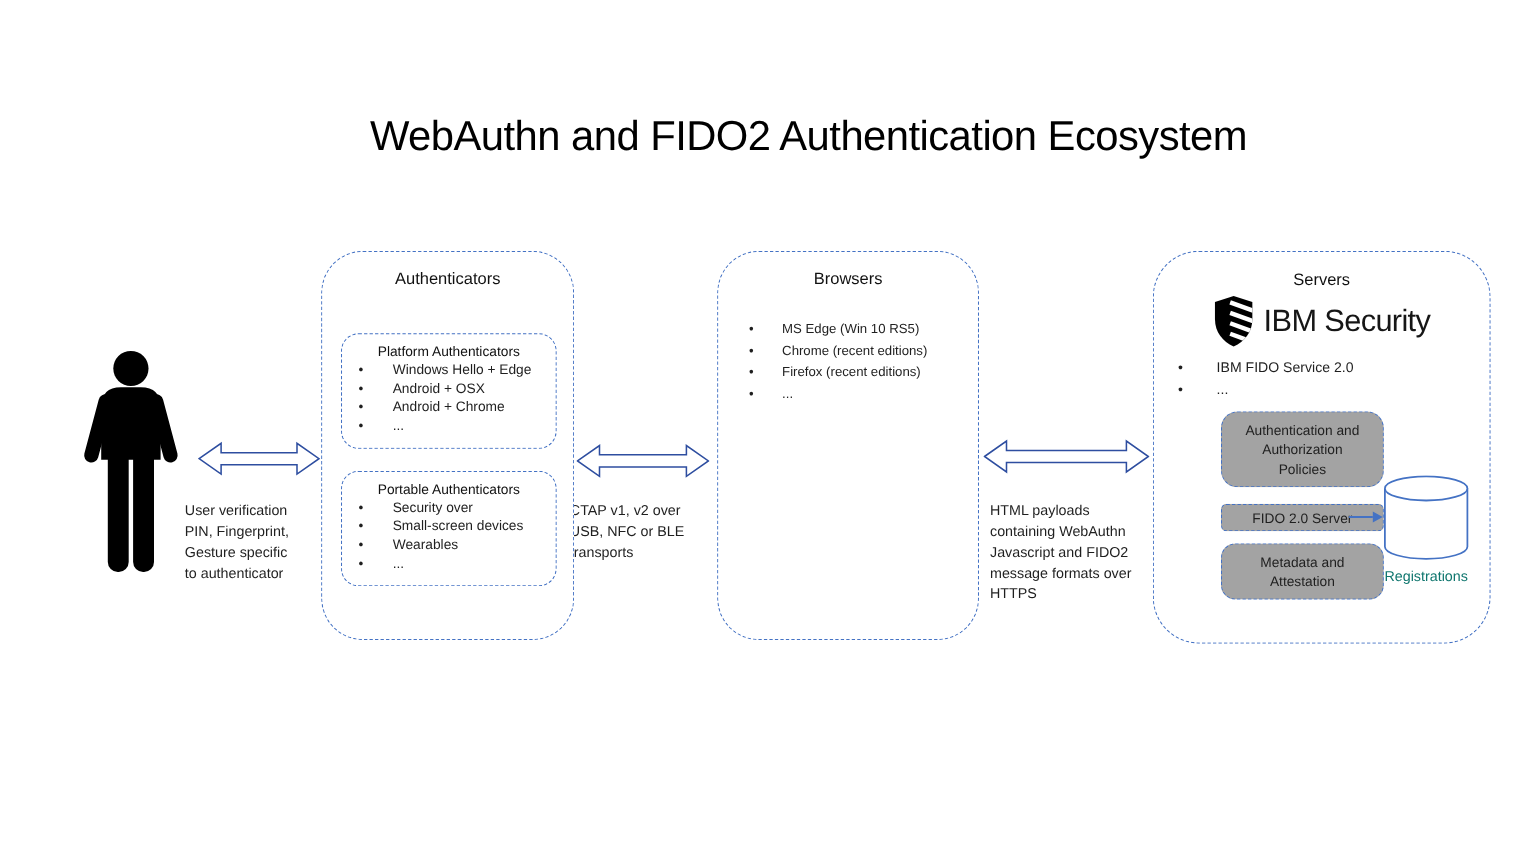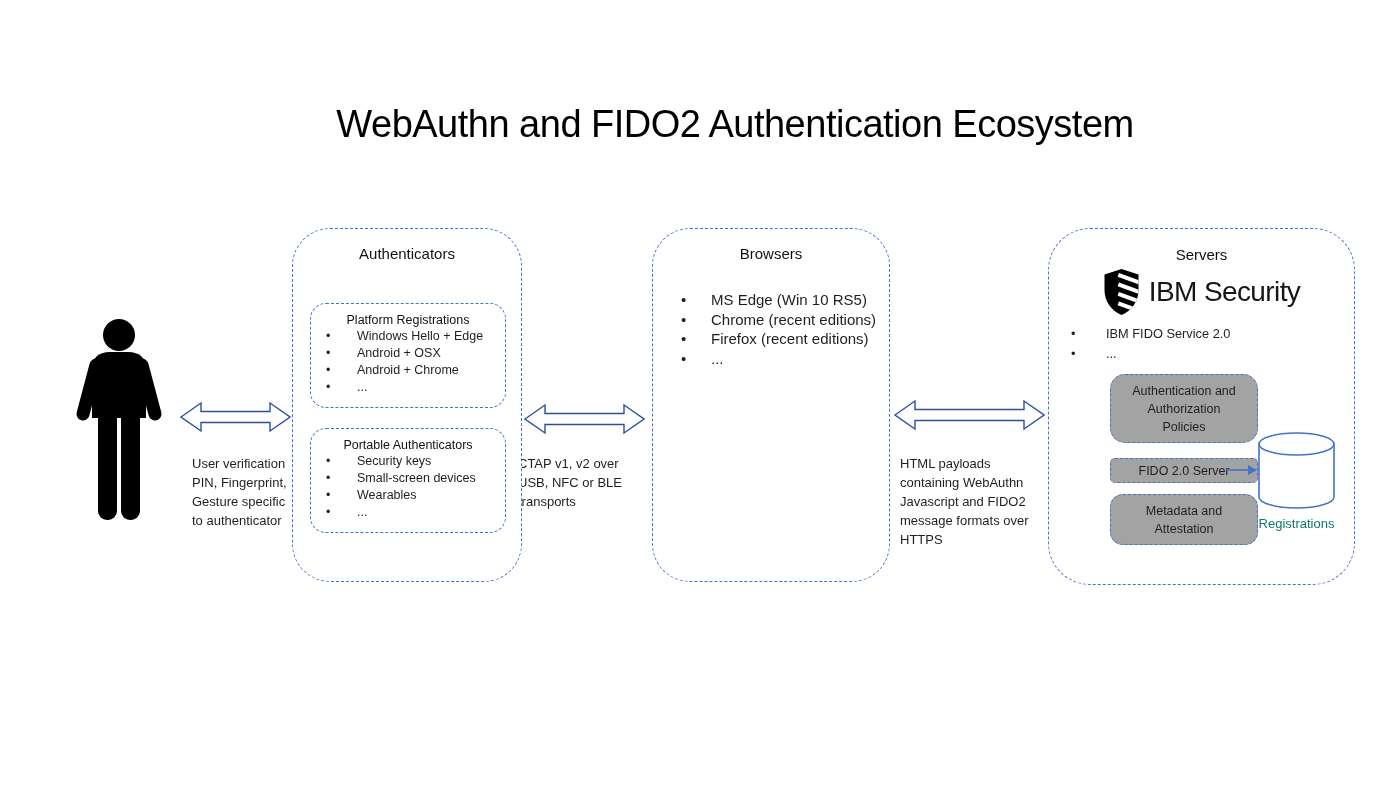--- a/index.html
+++ b/index.html
@@ -24,29 +24,29 @@
   .inner-box { position:absolute; border:1px dashed #4472C4; border-radius:16px; background:#fff; }
   .platform-box { left:17px; top:74px; width:196px; height:105px; }
   .portable-box { left:17px; top:199px; width:196px; height:105px; }
   .inner-title { margin-top:9px; text-align:center; font-size:12.5px; color:#111; }
 
   ul.bul { list-style:none; margin:1px 0 0 0; padding-left:15px; }
   ul.bul li { display:flex; font-size:12.5px; line-height:17px; color:#1f1f1f; }
   ul.bul li::before { content:"\2022"; flex:0 0 31px; }
 
   ul.bul-browsers { margin-top:28px; padding-left:28px; }
-  ul.bul-browsers li { font-size:15px; line-height:19.5px; }
+  ul.bul-browsers li { font-size:12px; line-height:19.5px; }
   ul.bul-browsers li::before { flex-basis:30px; }
 
   ul.bul-servers { margin-top:5px; padding-left:22px; }
   ul.bul-servers li { font-size:12.8px; line-height:19.5px; }
   ul.bul-servers li::before { flex-basis:35px; }
 
   .flow-label { position:absolute; font-size:13px; line-height:19px; white-space:pre-line; color:#1f1f1f; }
-  .lbl-user { left:168px; top:454px;margin-left:24px; }
+  .lbl-user { left:168px; top:454px; }
   .lbl-ctap { left:518px; top:454px; }
   .lbl-https { left:900px; top:454px; width:152px; }
 
   .arrow { position:absolute; }
   .arrow1 { left:180px; top:401px; }
   .arrow2 { left:524px; top:403px; }
   .arrow3 { left:894px; top:399px; }
 
   
   .logo-row { display:flex; justify-content:center; align-items:center; gap:9px; margin-top:2px; height:54px; }
@@ -103,33 +103,33 @@
   <div class="flow-label lbl-https">HTML payloads
 containing WebAuthn
 Javascript and FIDO2
 message formats over
 HTTPS</div>
 
   <section class="big-box auth-box">
     <div class="box-title">Authenticators</div>
 
     <div class="inner-box platform-box">
-      <div class="inner-title">Platform Registrations</div>
+      <div class="inner-title">Platform Authenticators</div>
       <ul class="bul">
           <li>Windows Hello + Edge</li>
           <li>Android + OSX</li>
           <li>Android + Chrome</li>
           <li>...</li>
         </ul>
     </div>
 
     <div class="inner-box portable-box">
       <div class="inner-title">Portable Authenticators</div>
       <ul class="bul">
-          <li>Security keys</li>
+          <li>Security over</li>
           <li>Small-screen devices</li>
           <li>Wearables</li>
           <li>...</li>
         </ul>
     </div>
   </section>
 
   <section class="big-box browsers-box">
     <div class="box-title">Browsers</div>
     <ul class="bul bul-browsers">

